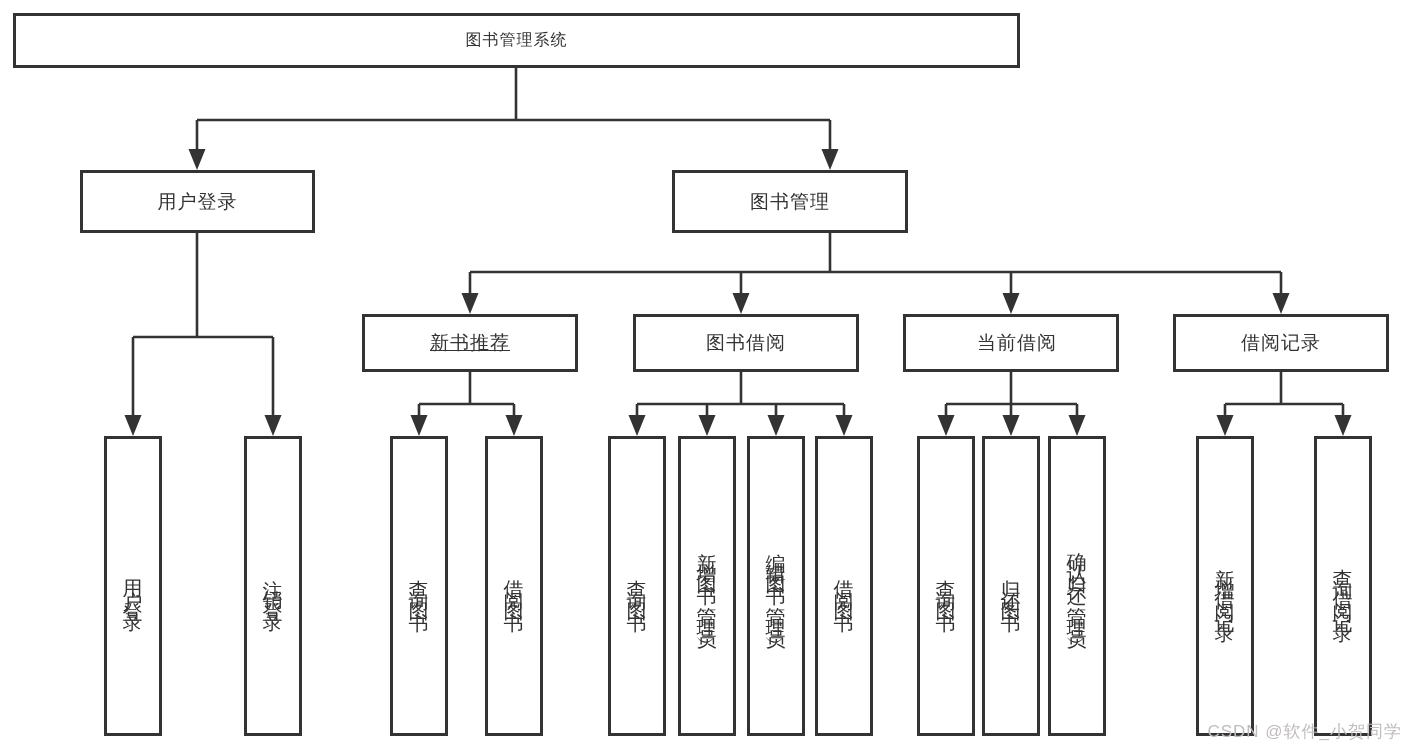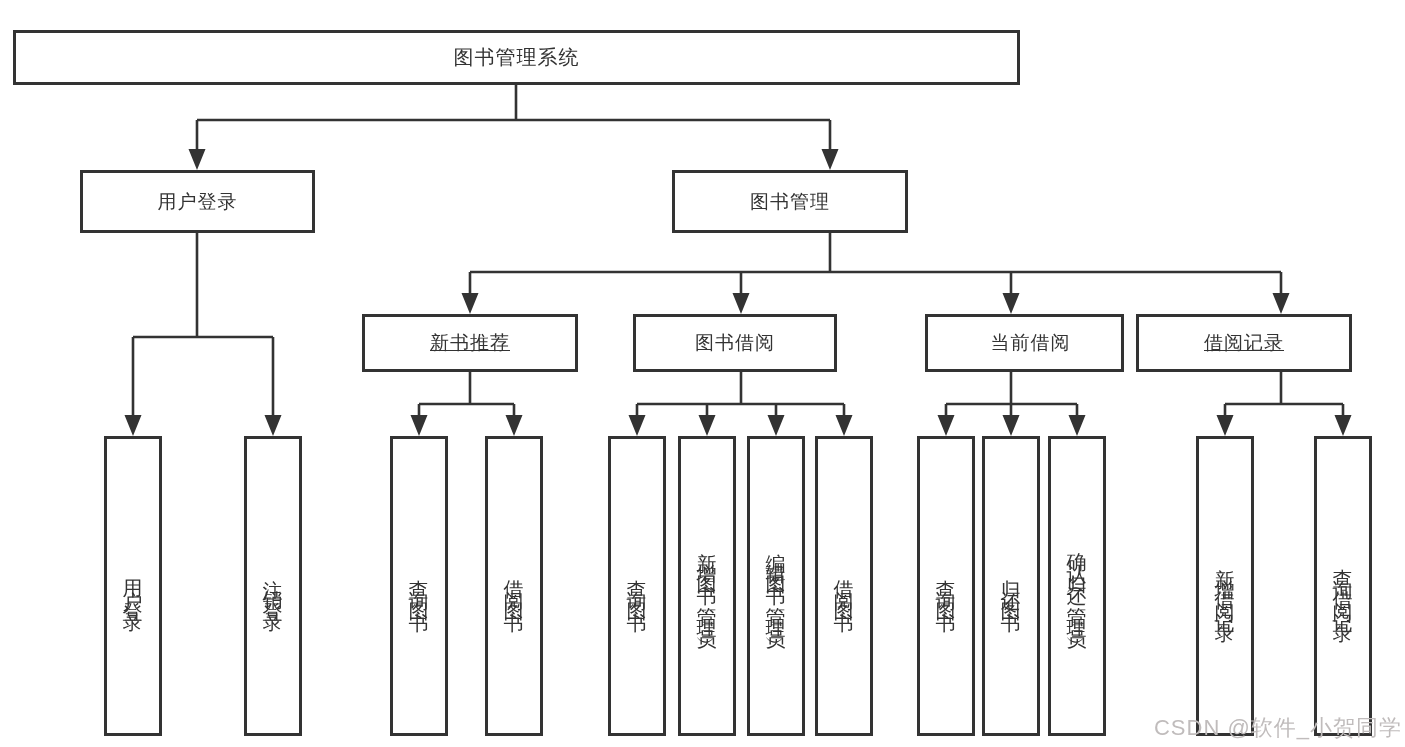--- a/index.html
+++ b/index.html
@@ -8,29 +8,29 @@
     font-family:"Liberation Sans","DejaVu Sans",sans-serif; color:#333333; overflow:hidden;
   }
   .wires { position:absolute; left:0; top:0; width:1405px; height:747px; }
   .wires .ln { stroke:#333333; stroke-width:2.6; fill:none; }
   .wires .ah { fill:#333333; stroke:none; }
   .box {
     position:absolute; box-sizing:border-box; background:#ffffff;
     border:3px solid #333333; display:flex; align-items:center; justify-content:center;
     font-size:19px; letter-spacing:1px; white-space:nowrap;
   }
-  .box.root  { font-size:20px;margin-top:17px; }
+  .box.root  { font-size:16px; }
   .leaf { position:absolute; box-sizing:border-box; background:#ffffff;
     border:3px solid #333333; display:flex; align-items:center; justify-content:center; }
   .vtext {
     writing-mode:vertical-rl; text-orientation:mixed;
     font-size:20px; letter-spacing:11px; line-height:1; color:#333333; white-space:nowrap;
   }
   .watermark {
-    position:absolute; right:3px; bottom:4px; font-size:22px; letter-spacing:1px;
+    position:absolute; right:3px; bottom:4px; font-size:17px; letter-spacing:1px;
     color:#c0bcbc; pointer-events:none;
   }
 </style>
 </head>
 <body>
 
 <div class="stage">
 
   <svg class="wires" viewBox="0 0 1405 747" xmlns="http://www.w3.org/2000/svg" aria-hidden="true">
 
@@ -78,27 +78,27 @@
   <div class="box" style="left:80px; top:170px; width:235px; height:63px;">
     <span>用户登录</span>
   </div>
   <div class="box" style="left:672px; top:170px; width:236px; height:63px;">
     <span>图书管理</span>
   </div>
 
   <div class="box" style="left:362px; top:314px; width:216px; height:58px;text-decoration:underline;">
     <span>新书推荐</span>
   </div>
-  <div class="box" style="left:633px; top:314px; width:204px; height:58px;">
+  <div class="box" style="left:633px; top:314px; width:226px; height:58px;">
     <span>图书借阅</span>
   </div>
-  <div class="box" style="left:925px; top:314px; width:199px; height:58px;padding-left:12px;">
+  <div class="box" style="left:903px; top:314px; width:216px; height:58px;padding-left:12px;">
     <span>当前借阅</span>
   </div>
-  <div class="box" style="left:1136px; top:314px; width:216px; height:58px;text-decoration:underline;">
+  <div class="box" style="left:1173px; top:314px; width:216px; height:58px;">
     <span>借阅记录</span>
   </div>
 
   <div class="leaf" style="left:104px; top:436px; width:58px; height:300px;">
     <span class="vtext">用户登录</span>
   </div>
   <div class="leaf" style="left:244px; top:436px; width:58px; height:300px;">
     <span class="vtext">注销登录</span>
   </div>
 

